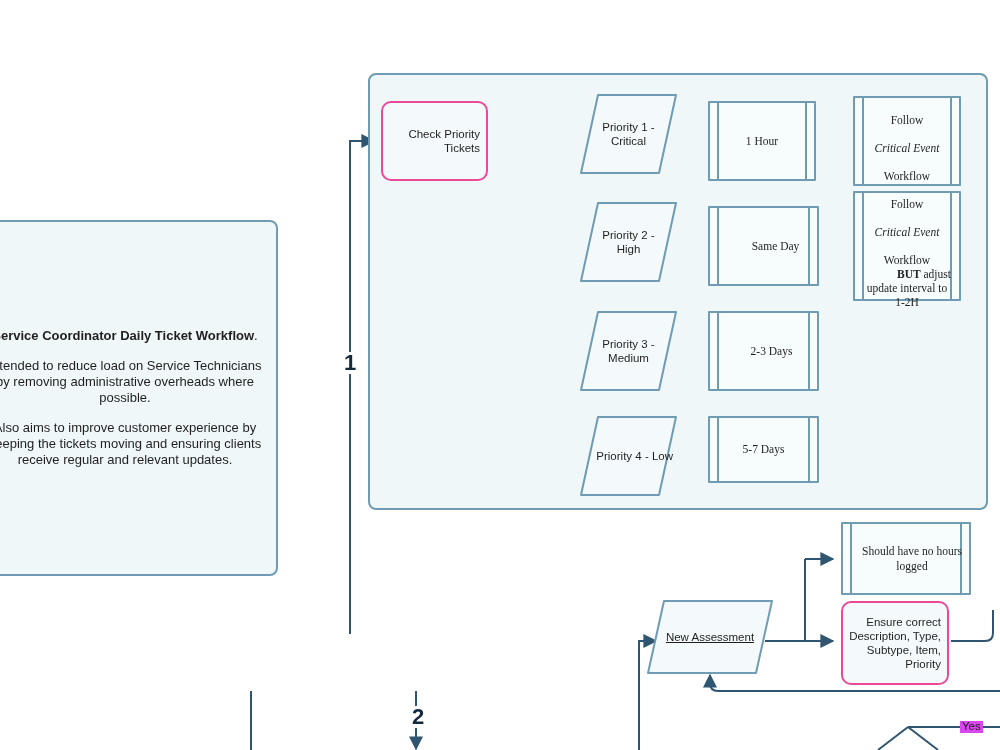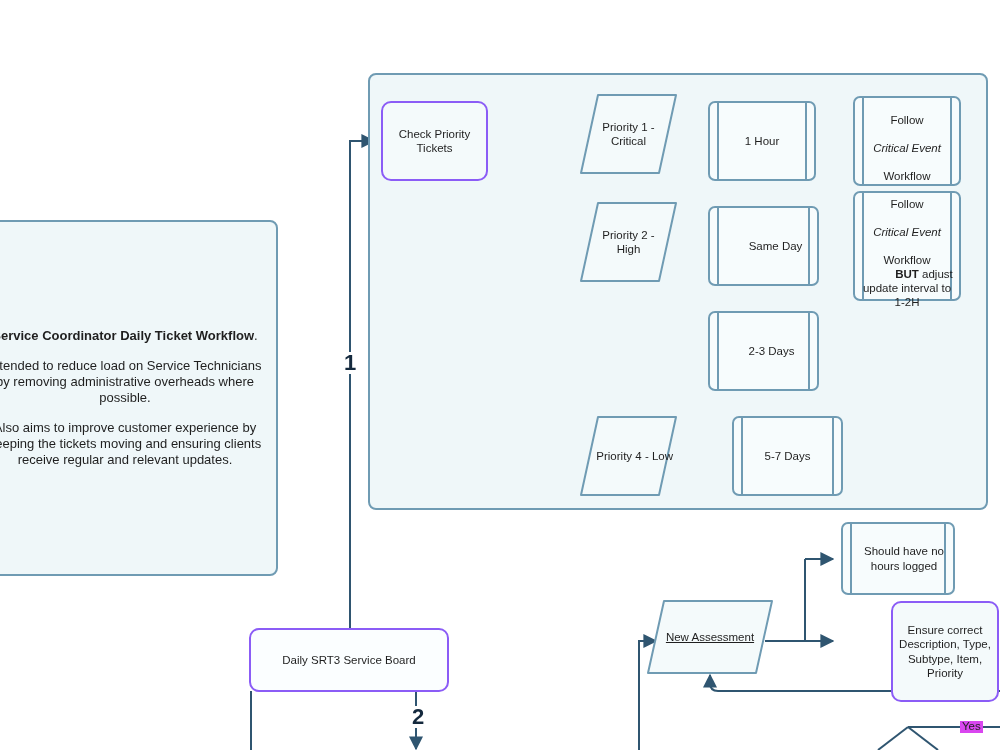--- a/index.html
+++ b/index.html
@@ -46,23 +46,24 @@
     position: absolute;
     box-sizing: border-box;
     background: #eff7f9;
     border: 2px solid #6f9bb3;
     border-radius: 8px;
   }
 
   
   .proc {
     background: #f4fafb;
-    border: 2px solid #8b5cf6;
+    border: 2px solid #ec4899;
     border-radius: 10px;
     font-size: 11.5px;
+    text-align: right;
   }
   .proc.plain-white { background: #fbfeff; }
 
   
   .note {
     background: #eff7f9;
     border: 2px solid #6f9bb3;
     border-radius: 8px;
     font-size: 13px;
     align-items: center;
@@ -73,23 +74,24 @@
     text-align: center;
   }
   .note b { font-weight: bold; }
   .note p { margin: 0 0 14px 0; }
   .note p:last-child { margin-bottom: 0; }
 
   
   .subproc {
     background: #f7fcfd;
     border: 2px solid #6f9bb3;
-    border-radius: 7px;
-    font-size: 11.5px;
-    position: absolute;
+    border-radius: 1px;
+    font-size: 11.5px;
+    position: absolute;
+    font-family: Liberation Serif, serif;
   }
   .subproc::before, .subproc::after {
     content: "";
     position: absolute;
     top: 0; bottom: 0;
     width: 0;
     border-left: 2px solid #6f9bb3;
   }
   .subproc::before { left: 7px; }
   .subproc::after  { right: 7px; }
@@ -211,74 +213,78 @@
   </div>
 
   <div class="para node" style="left:578px; top:200px; width:101px; height:84px;">
     <svg viewBox="0 0 101 84" preserveAspectRatio="none">
       <path d="M 20 3 L 98 3 L 81 81 L 3 81 Z" fill="#f4fafb" stroke="#6f9bb3" stroke-width="2" stroke-linejoin="round"></path>
     </svg>
     <span class="txt">Priority 2 -
 High</span>
   </div>
 
+  <div class="para node" style="left:578px; top:309px; width:101px; height:84px;">
+    <svg viewBox="0 0 101 84" preserveAspectRatio="none">
+      <path d="M 20 3 L 98 3 L 81 81 L 3 81 Z" fill="#f4fafb" stroke="#6f9bb3" stroke-width="2" stroke-linejoin="round"></path>
+    </svg>
+    <span class="txt">Priority 3 -
+Medium</span>
+  </div>
 
   <div class="para node" style="left:578px; top:414px; width:101px; height:84px;text-align:right;">
     <svg viewBox="0 0 101 84" preserveAspectRatio="none">
       <path d="M 20 3 L 98 3 L 81 81 L 3 81 Z" fill="#f4fafb" stroke="#6f9bb3" stroke-width="2" stroke-linejoin="round"></path>
     </svg>
     <span class="txt">Priority 4 - Low</span>
   </div>
 
   <div class="subproc node" style="left:708px; top:101px; width:108px; height:80px;">
     <span class="txt">1 Hour</span>
   </div>
   <div class="subproc node" style="left:708px; top:206px; width:111px; height:80px;padding-left:24px;">
     <span class="txt">Same Day</span>
   </div>
   <div class="subproc node" style="left:708px; top:311px; width:111px; height:80px;padding-left:16px;">
     <span class="txt">2-3 Days</span>
   </div>
-  <div class="subproc node" style="left:732px; top:416px; width:111px; height:80px;">
+  <div class="subproc node" style="left:708px; top:416px; width:111px; height:67px;">
     <span class="txt">5-7 Days</span>
   </div>
 
   <div class="subproc node" style="left:853px; top:96px; width:108px; height:90px;">
     <span class="txt">
       <span>Follow</span><br>
       <i>Critical Event</i><br>
       <span>Workflow</span>
     </span>
   </div>
 
   <div class="subproc node" style="left:853px; top:191px; width:108px; height:110px;">
     <span class="txt">
       <span>Follow</span><br>
       <i>Critical Event</i><br>
       <span>Workflow</span>
       <b>BUT</b><span> adjust update interval to 1-2H</span>
     </span>
   </div>
 
-  <div class="node proc plain-white" style="left:249px; top:628px; width:200px; height:64px;">
-    <span class="txt">Daily SRT3 Service Board</span>
-  </div>
 
   <div class="para node" style="left:645px; top:598px; width:130px; height:78px;text-decoration:underline;">
     <svg viewBox="0 0 130 78" preserveAspectRatio="none">
       <path d="M 19 3 L 127 3 L 111 75 L 3 75 Z" fill="#f4fafb" stroke="#6f9bb3" stroke-width="2" stroke-linejoin="round"></path>
     </svg>
     <span class="txt">New Assessment</span>
   </div>
 
-  <div class="subproc node" style="left:841px; top:522px; width:114px; height:73px;padding-left:12px;">
+  <div class="subproc node" style="left:841px; top:522px; width:130px; height:73px;padding-left:12px;">
     <span class="txt">Should have no hours logged</span>
   </div>
 
-  <div class="node proc" style="left:891px; top:601px; width:108px; height:101px;">
+  <div class="node proc" style="left:841px; top:601px; width:108px; height:84px;">
     <span class="txt">Ensure correct Description, Type, Subtype, Item, Priority</span>
   </div>
 
   <div class="step-num" style="left:341px; top:352px;">1</div>
   <div class="step-num" style="left:409px; top:706px;">2</div>
   <div class="edge-label" style="left:960px; top:721px;">Yes</div>
 
 </div>
 
 </body></html>

